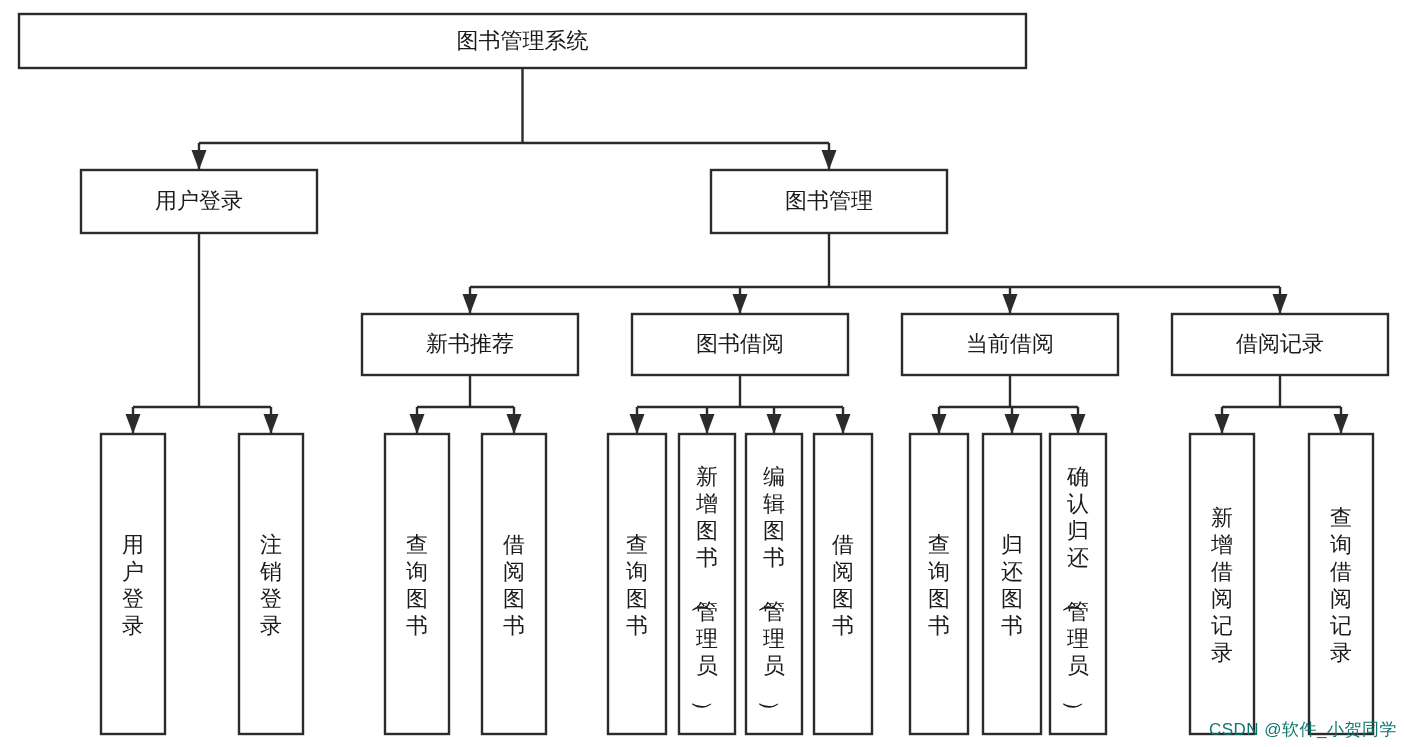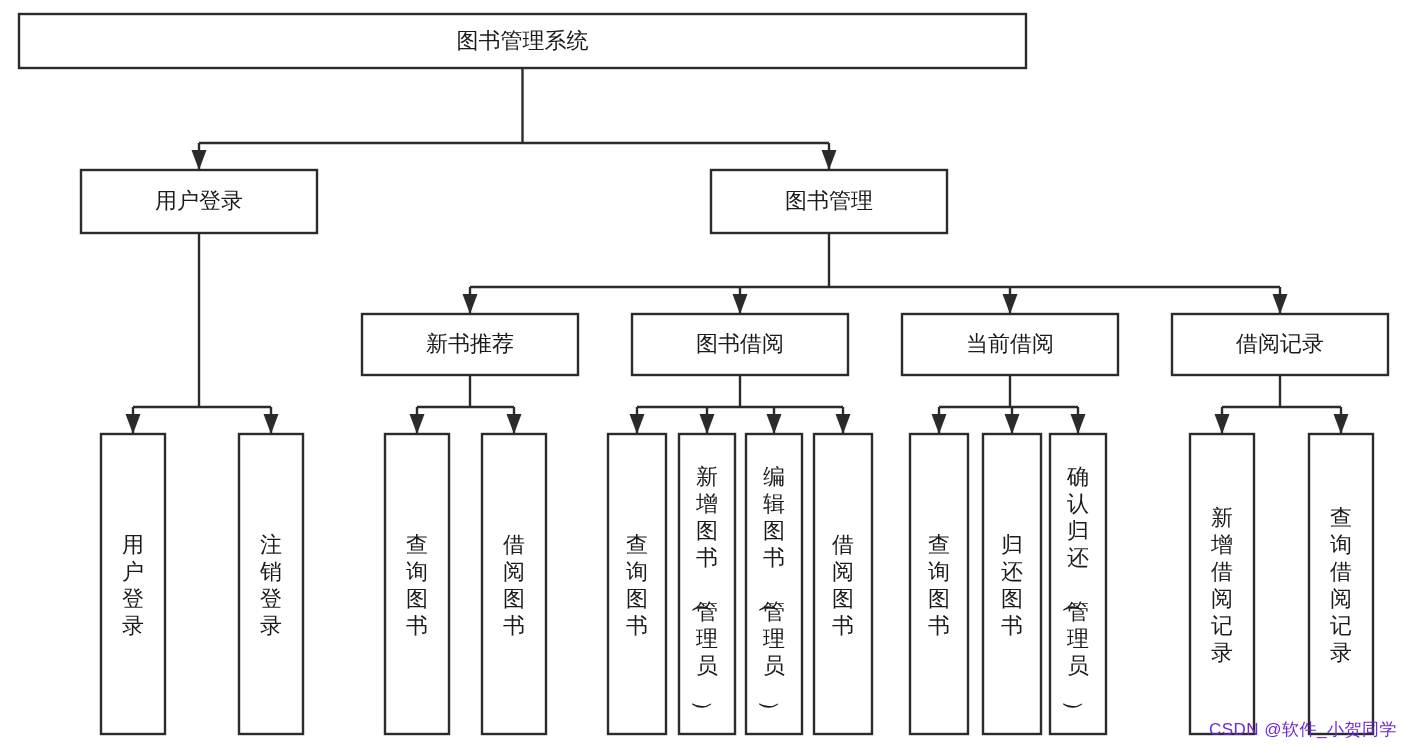--- a/index.html
+++ b/index.html
@@ -56,21 +56,21 @@
     font-size: 22px;
     fill: #1a1a1a;
     text-anchor: middle;
   }
   .watermark-text {
     position: absolute;
     right: 8px;
     bottom: 6px;
     font-family: "Liberation Sans", "DejaVu Sans", sans-serif;
     font-size: 17px;
-    color: #6d28d9;
+    color: #0f766e;
     letter-spacing: 0.5px;
     white-space: nowrap;
     pointer-events: none;
     user-select: none;
   }
 </style>
 </head>
 <body>
 
 <div id="diagram-root">

